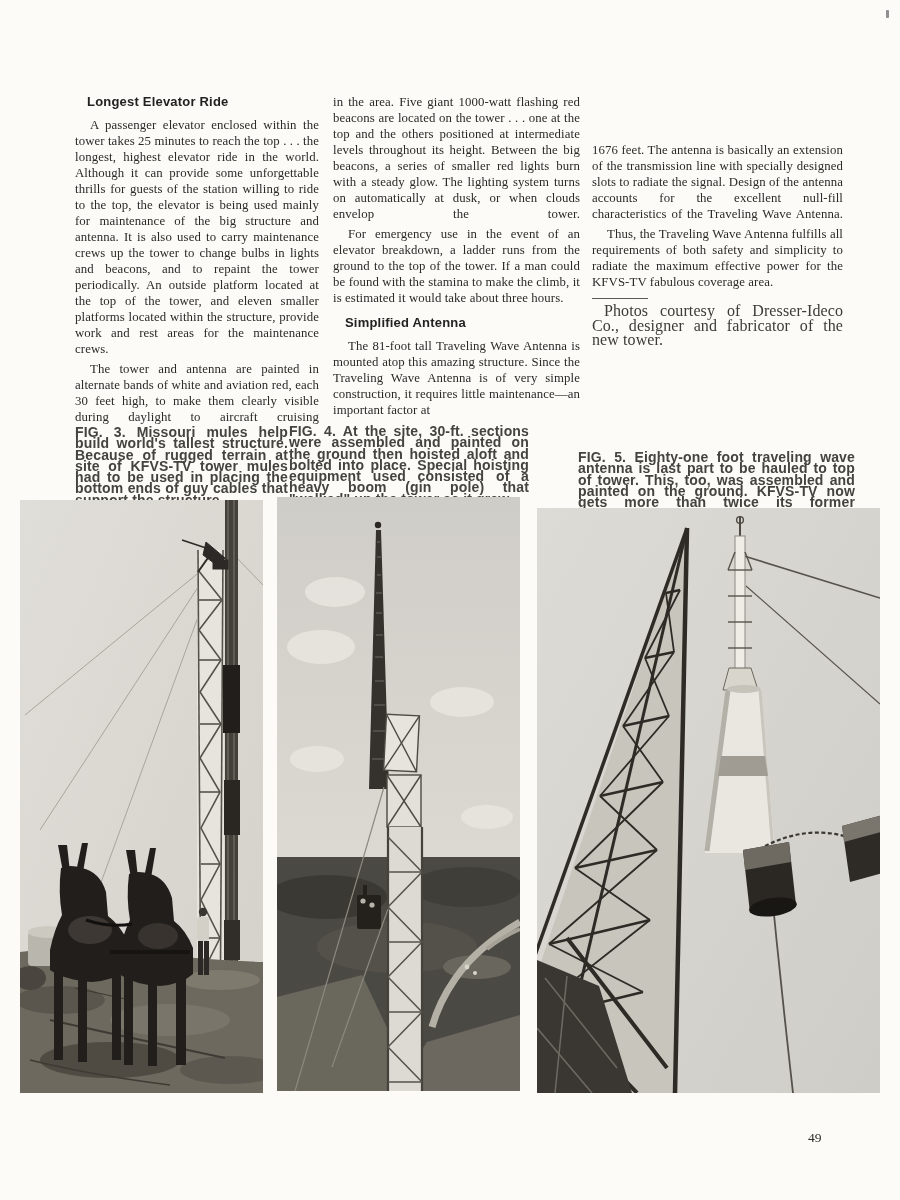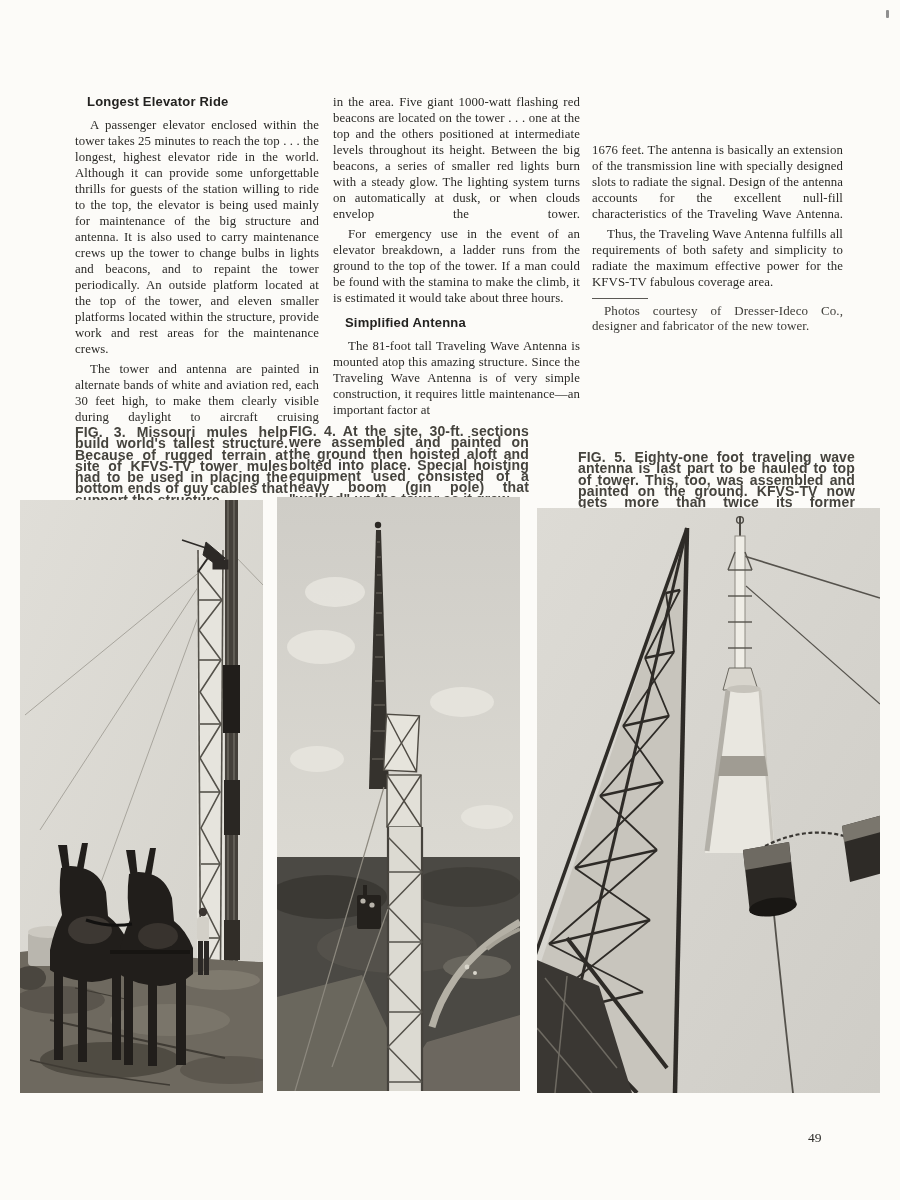--- a/index.html
+++ b/index.html
@@ -22,21 +22,21 @@
   .col p.noindent{text-indent:0;}
   .col p.cont{text-align-last:justify;}
   h3.sechead{
     font-family:"Liberation Sans", sans-serif;
     font-size:13px;font-weight:700;color:#232220;
     margin:0 0 7px 0;letter-spacing:.2px;text-align:left;padding-left:12px;
   }
   h3.sechead.mid{margin-top:9px;}
   .footnote{margin-top:8px;}
   .footnote-rule{width:56px;height:0;border-top:1.2px solid #5b5955;margin:0 0 5px 0;}
-  .footnote p{font-size:13px;line-height:14.5px;color:#3c3b37;margin:0;text-indent:12px;}
+  .footnote p{font-size:16px;line-height:14.5px;color:#3c3b37;margin:0;text-indent:12px;}
   
   .figcap{
     position:absolute;
     font-family:"Liberation Sans", sans-serif;
     font-weight:700;font-size:14px;line-height:11.3px;
     color:#45433d;text-align:justify;letter-spacing:.15px;
   }
   .figcap-3{left:75px;top:427px;width:213px;}
   .figcap-4{left:289px;top:426px;width:240px;}
   .figcap-5{left:578px;top:452px;width:277px;}

